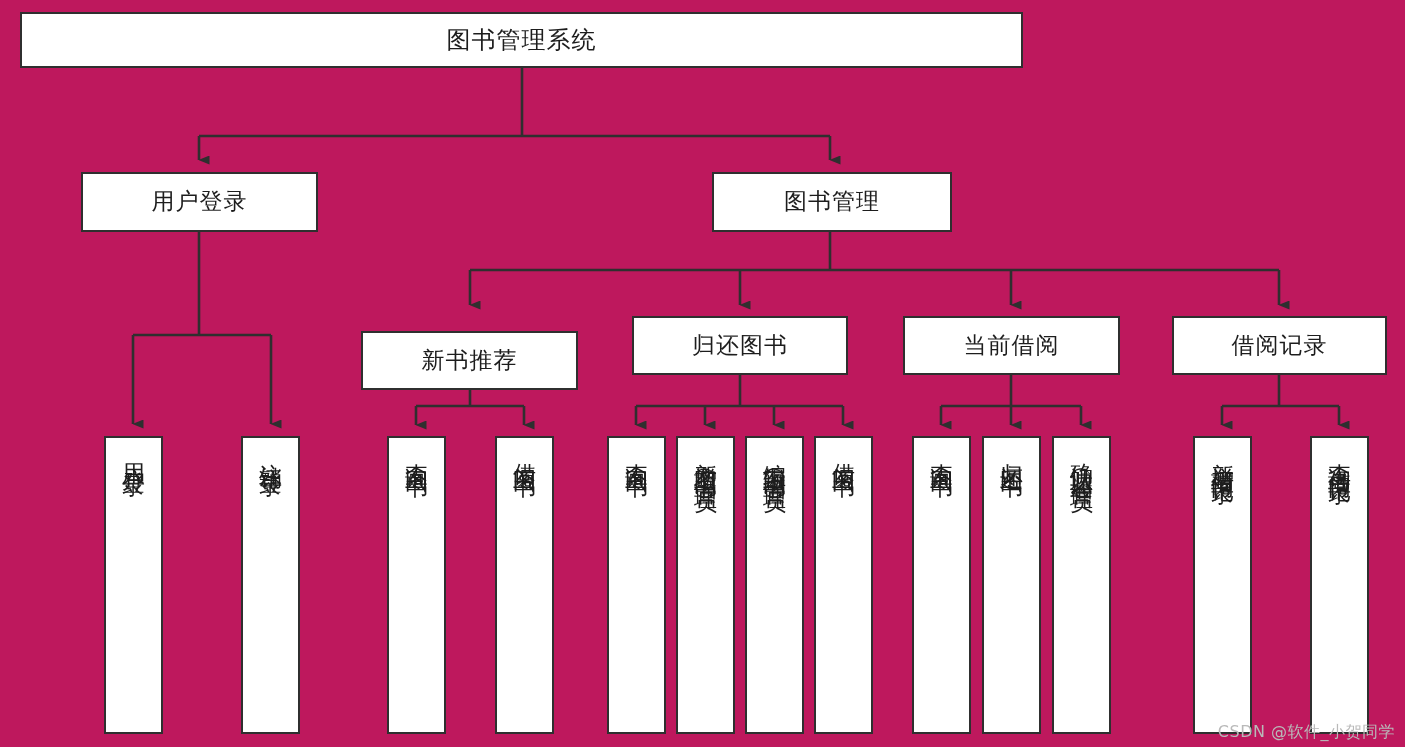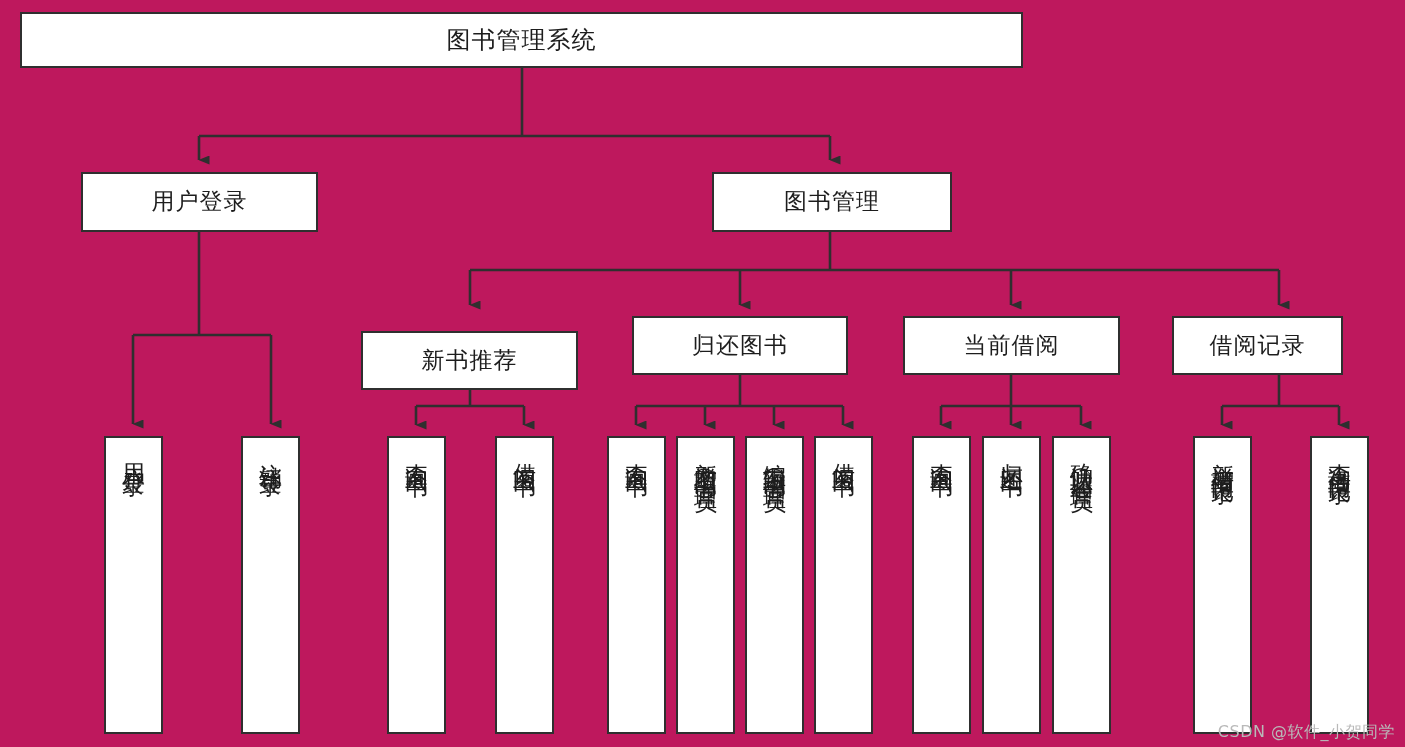--- a/index.html
+++ b/index.html
@@ -136,21 +136,21 @@
 
   <div class="node h" style="left:361px;top:331px;width:217px;height:59px;">
     <span class="label">新书推荐</span>
   </div>
   <div class="node h" style="left:632px;top:316px;width:216px;height:59px;">
     <span class="label">归还图书</span>
   </div>
   <div class="node h" style="left:903px;top:316px;width:217px;height:59px;font-family:Liberation Serif, serif;">
     <span class="label">当前借阅</span>
   </div>
-  <div class="node h" style="left:1172px;top:316px;width:171px;height:59px;font-family:Liberation Serif, serif;">
+  <div class="node h" style="left:1172px;top:316px;width:215px;height:59px;font-family:Liberation Serif, serif;">
     <span class="label">借阅记录</span>
   </div>
 
   <div class="node v" style="left:104px;top:436px;width:59px;height:298px;">
     <span class="label">用户登录</span>
   </div>
   <div class="node v" style="left:241px;top:436px;width:59px;height:298px;">
     <span class="label">注销登录</span>
   </div>
 

